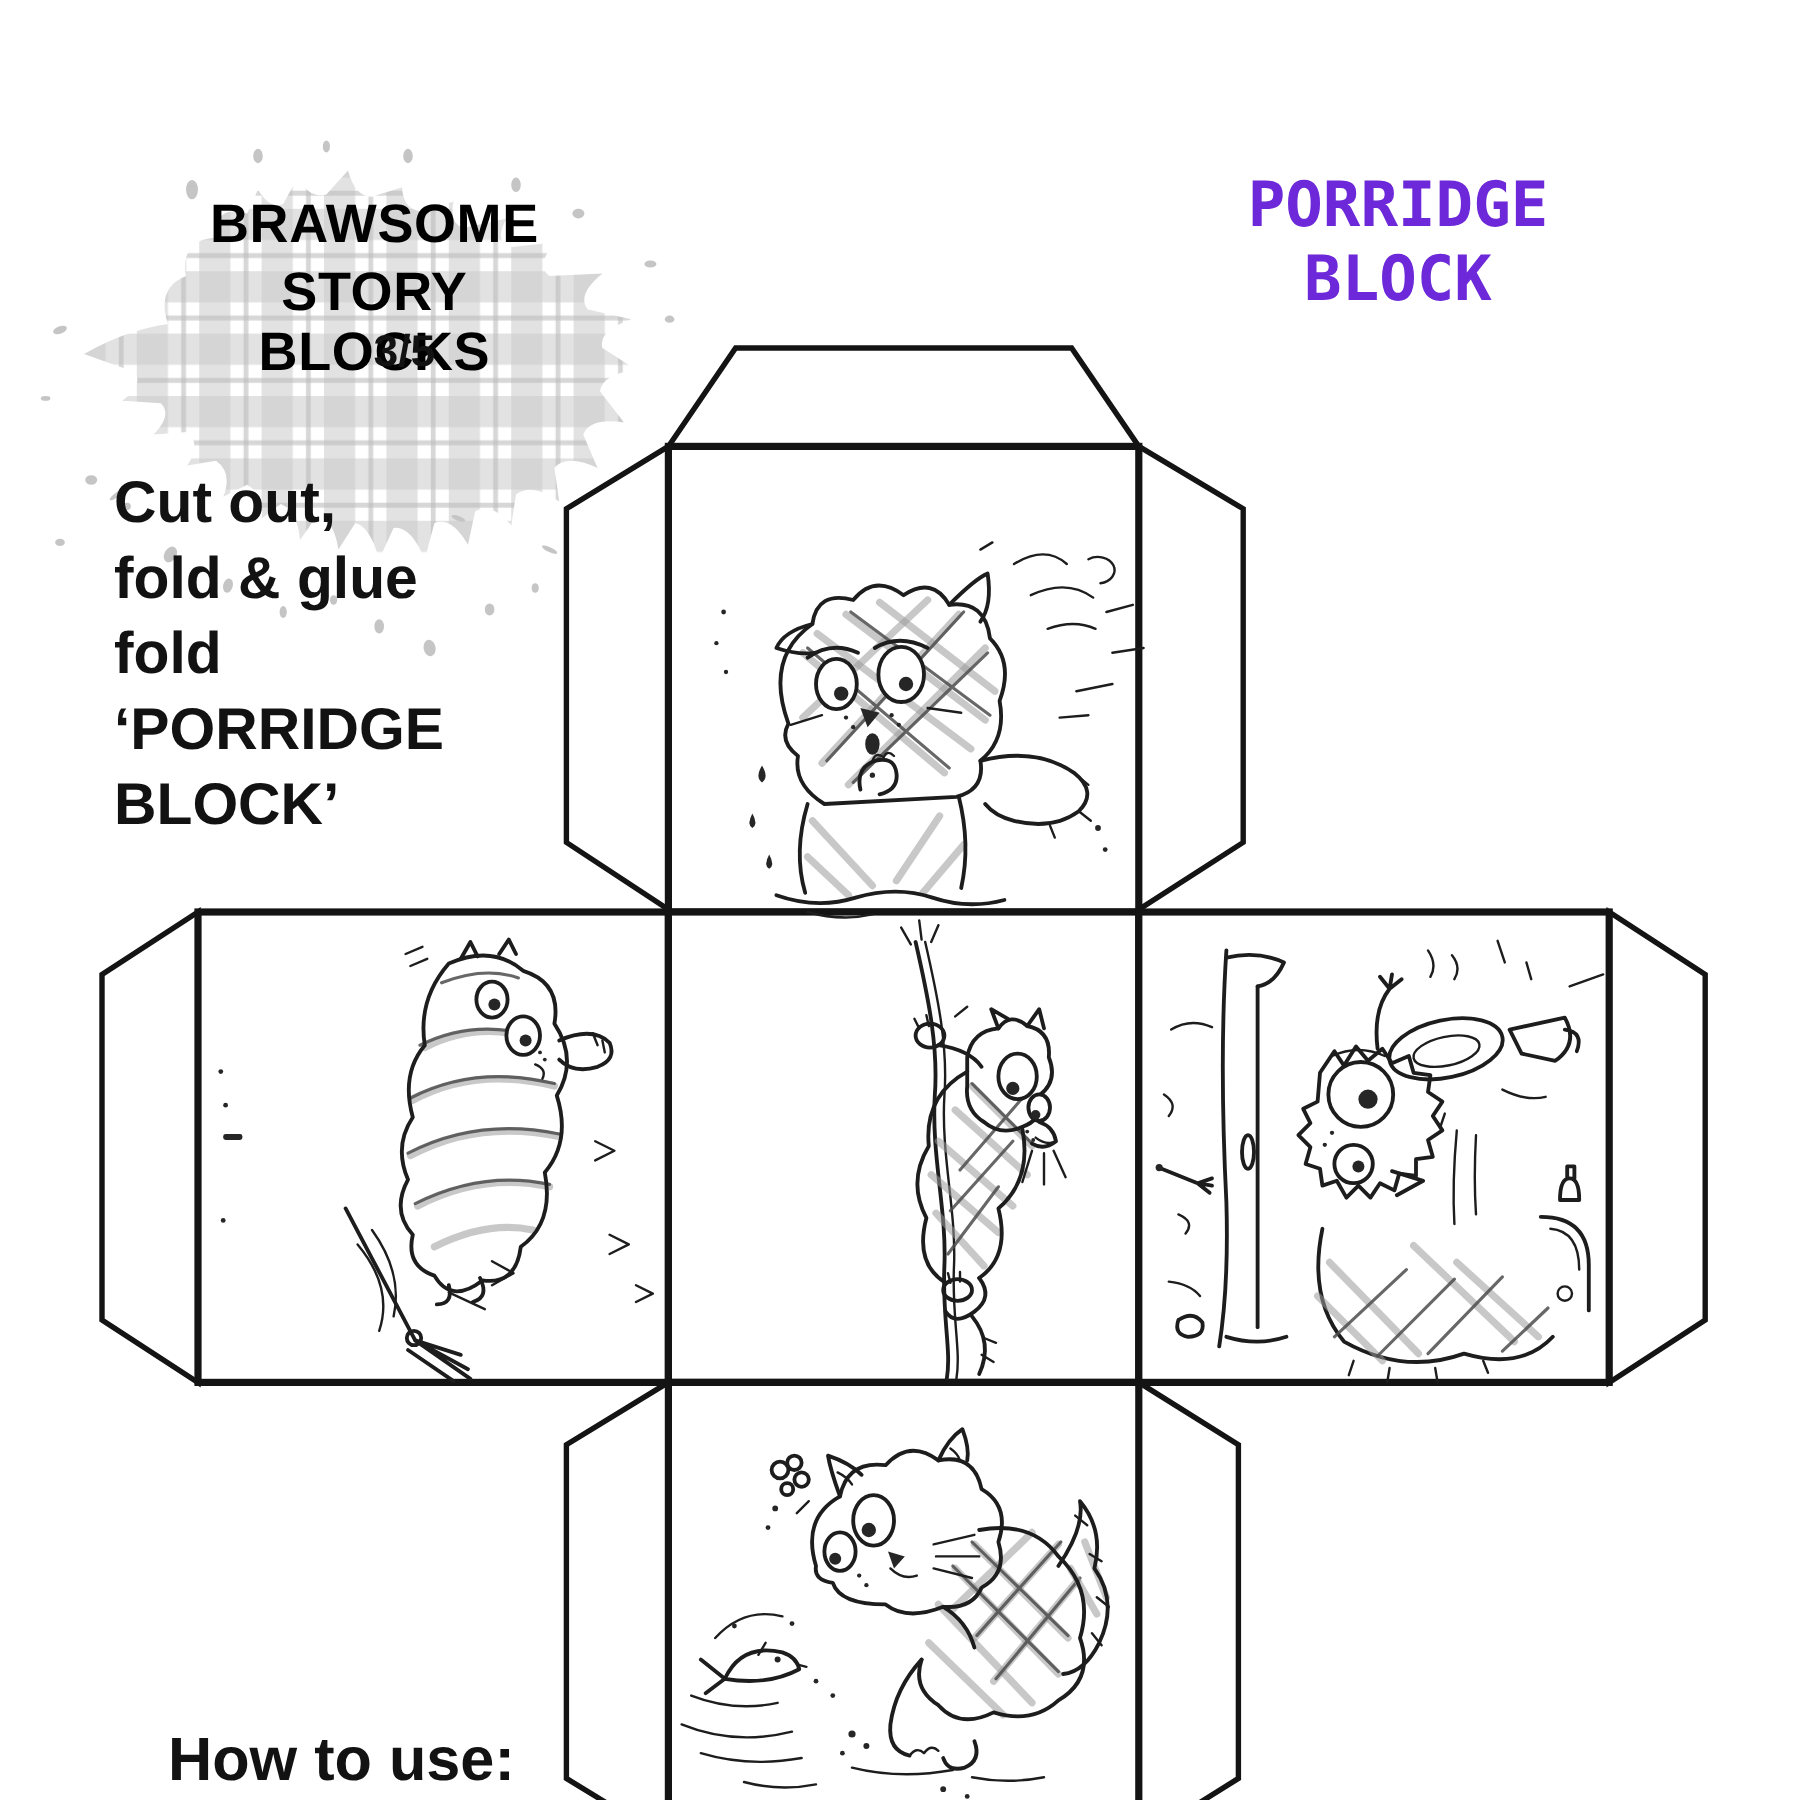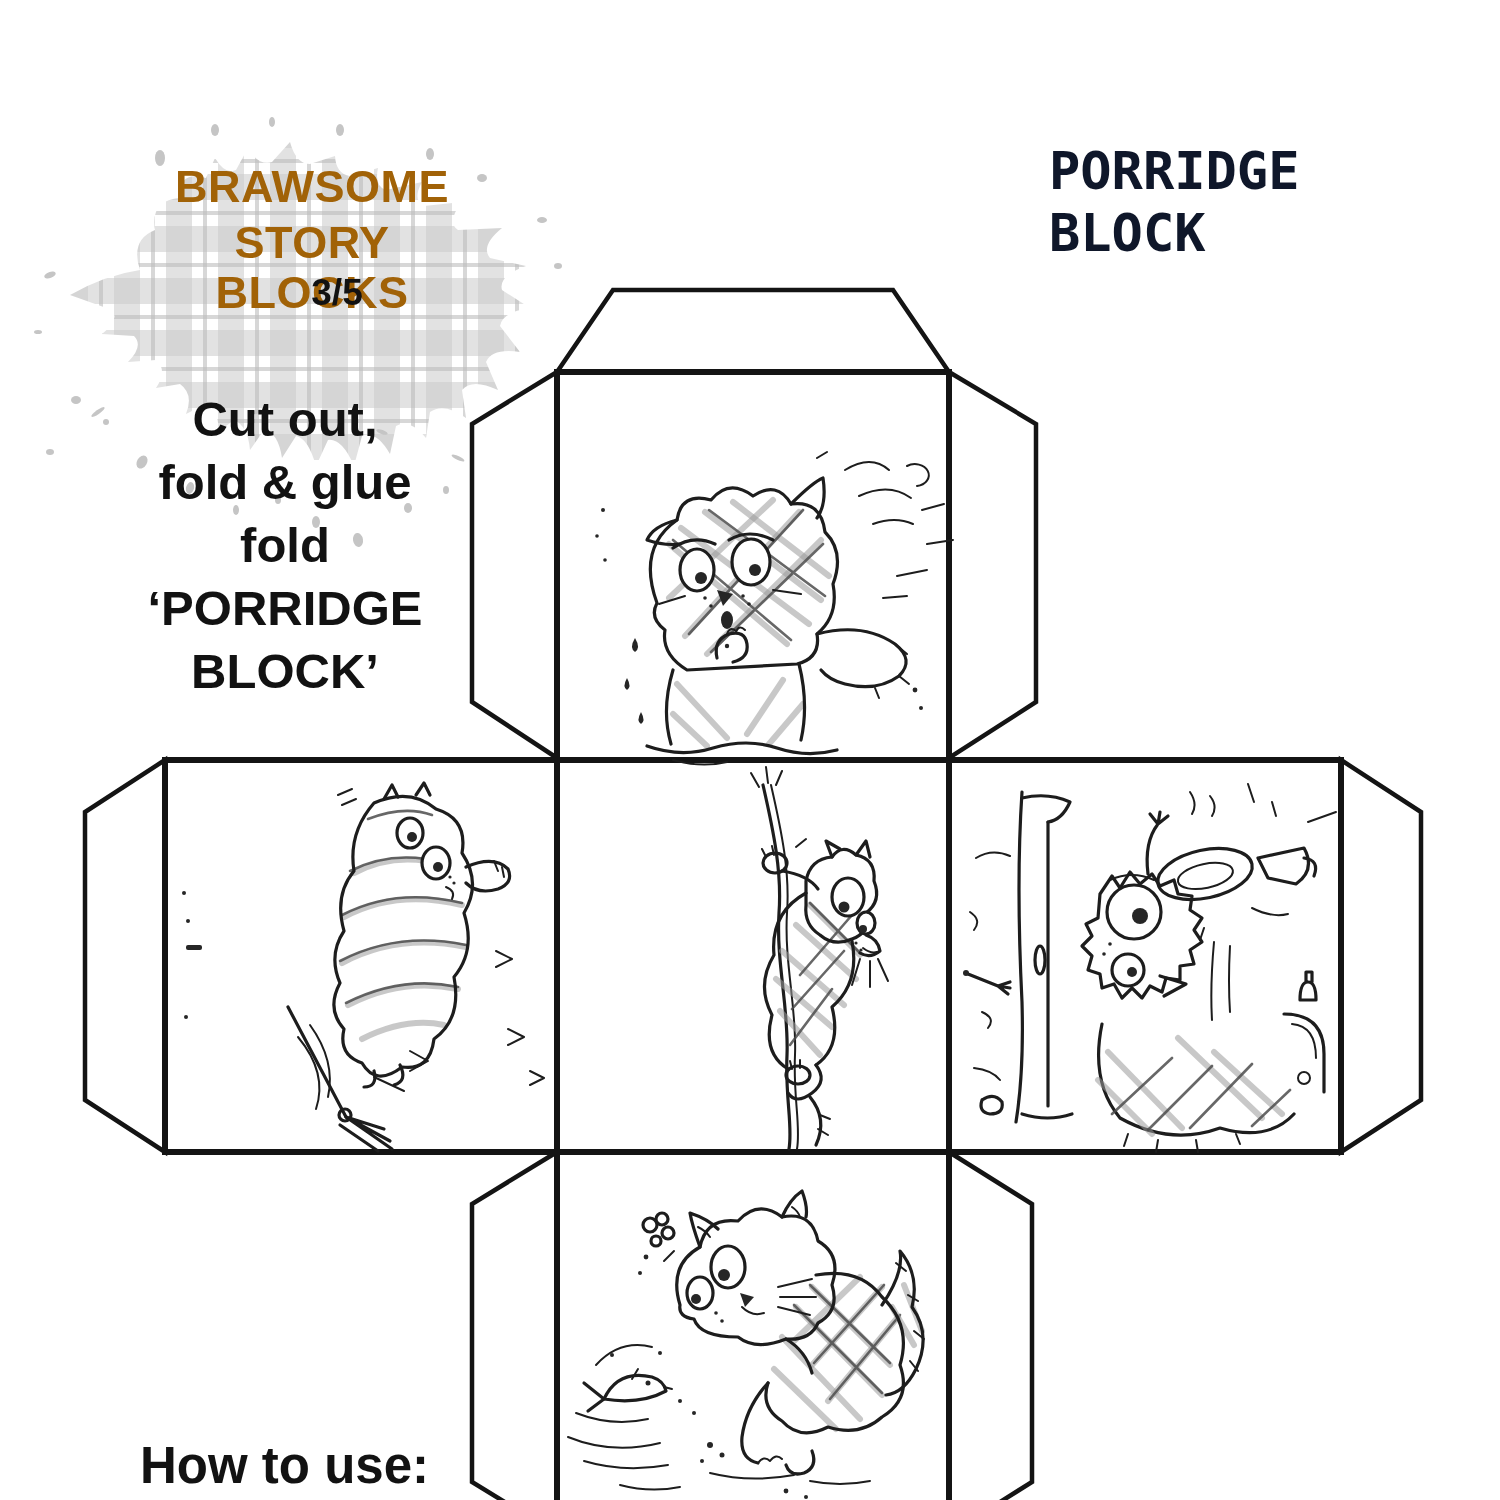--- a/index.html
+++ b/index.html
@@ -1,27 +1,27 @@
 <!DOCTYPE html>
 <html><head>
 <meta charset="utf-8">
 <style>
   html,body{margin:0;padding:0;background:#fff;}
   .page{position:relative;width:1500px;height:1500px;background:#ffffff;overflow:hidden;
         font-family:"Liberation Sans",sans-serif;color:#0d0d0d;}
   .abs{position:absolute;}
   
   .badge-line{position:absolute;left:142px;width:340px;text-align:center;
-              font-weight:700;font-size:45px;line-height:50px;letter-spacing:0.5px;color:#a16207;}
+              font-weight:700;font-size:45px;line-height:50px;letter-spacing:0.5px;color:#000000;}
   .badge-num{position:absolute;left:142px;width:340px;text-align:left;padding-left:50px;
              font-weight:700;font-size:37px;color:#121212;box-sizing:border-box;}
-  .block-title{position:absolute;left:1049px;top:140px;width:310px;text-align:left;
+  .block-title{position:absolute;left:1010px;top:140px;width:310px;text-align:center;
                font-family:"DejaVu Sans Mono",monospace;font-weight:700;font-size:52px;
-               line-height:62px;letter-spacing:0px;color:#0f172a;}
-  .cut-instr{position:absolute;left:95px;top:388px;width:380px;text-align:center;
+               line-height:62px;letter-spacing:0px;color:#6d28d9;}
+  .cut-instr{position:absolute;left:95px;top:388px;width:380px;text-align:left;
              font-weight:700;font-size:49px;line-height:63px;color:#121212;}
   .howto{position:absolute;left:140px;top:1436px;font-weight:700;font-size:51px;color:#121212;}
   
   svg .tab{fill:#ffffff;stroke:#141414;stroke-width:4.5;stroke-linejoin:miter;}
   svg .face{fill:#ffffff;stroke:#141414;stroke-width:6;}
   svg .ink{stroke:#1d1d1d;stroke-width:3.2;fill:none;stroke-linecap:round;stroke-linejoin:round;}
   svg .ink2{stroke:#1d1d1d;stroke-width:2;fill:none;stroke-linecap:round;stroke-linejoin:round;}
   svg .fillink{fill:#262626;stroke:none;}
   svg .eye{fill:#ffffff;stroke:#1d1d1d;stroke-width:3.2;}
   svg .plaid{stroke:#9a9a9a;stroke-width:6;opacity:.55;fill:none;stroke-linecap:round;}

